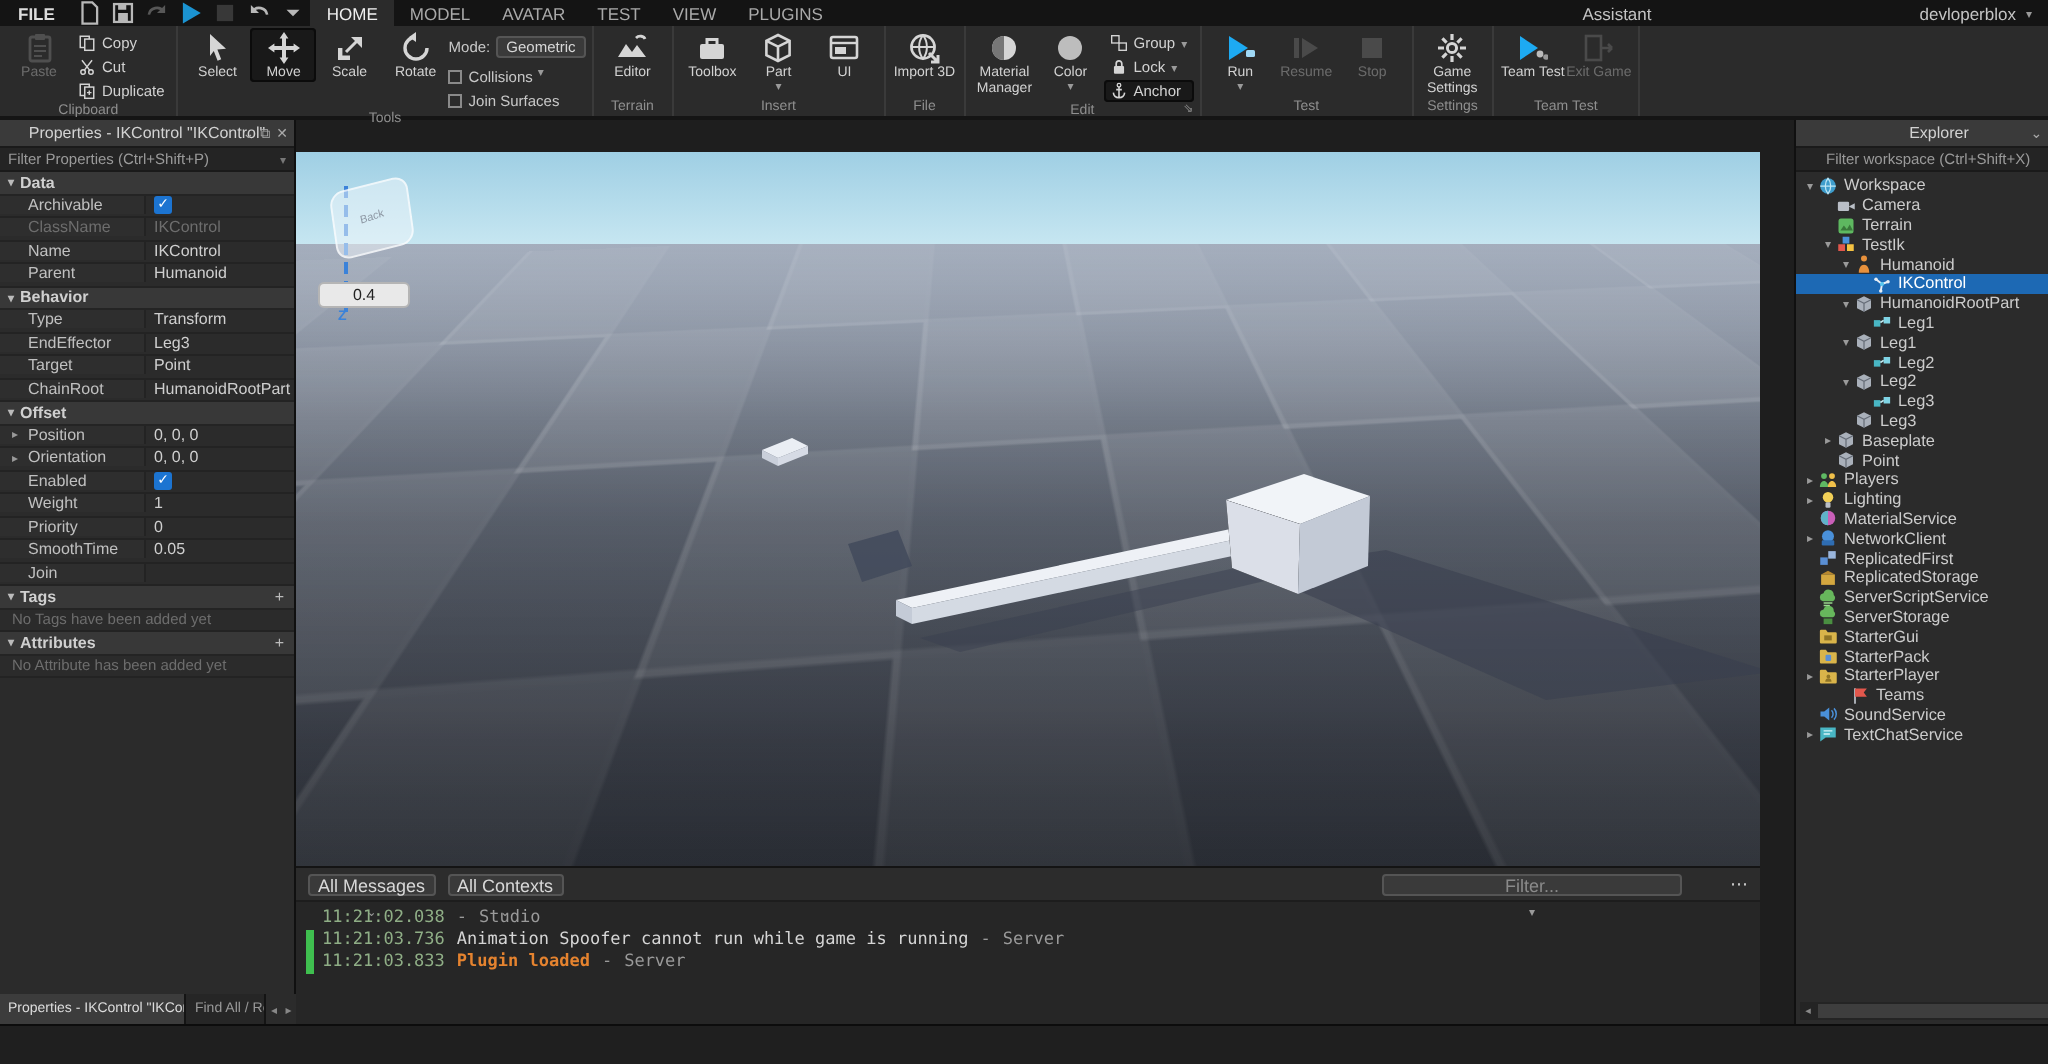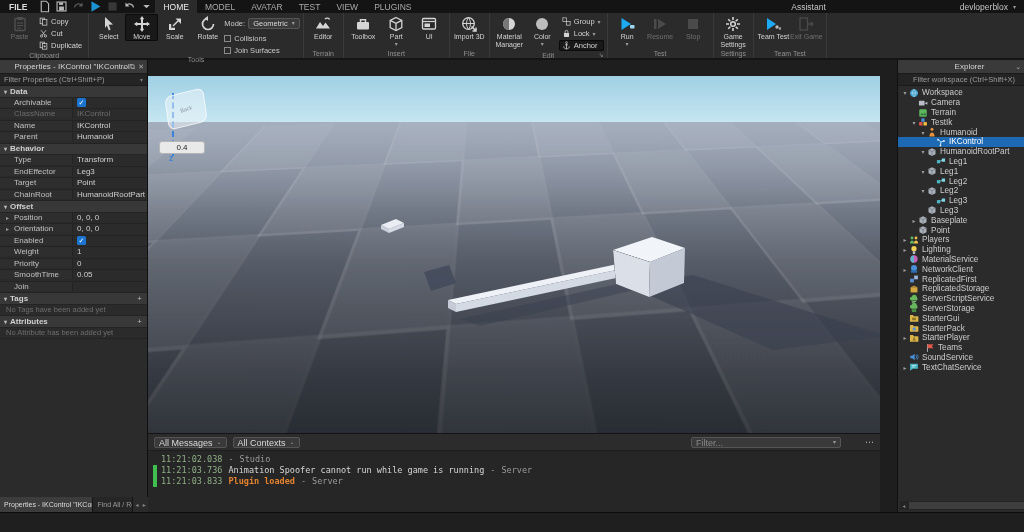--- a/index.html
+++ b/index.html
@@ -28,21 +28,21 @@
   .rbtn { display:flex; flex-direction:column; align-items:center; width:33px; font-size:7px; color:#d2d2d2; text-align:center; line-height:1.1; padding-top:2px; border-radius:2px; }
   .rbtn .ric { width:16px; height:16px; margin-bottom:1px; }
   .rbtn.disabled { opacity:.38; }
   .rbtn.active { background:#191919; box-shadow:inset 0 0 0 1px #0b0b0b; }
   .smallcol { display:flex; flex-direction:column; justify-content:flex-start; padding-top:2px; gap:1px; }
   .sbtn { display:flex; align-items:center; gap:3px; font-size:7.5px; color:#d2d2d2; padding:1px 3px; border-radius:2px; }
   .sbtn .ric { width:9px; height:9px; }
   .sbtn.active { background:#191919; box-shadow:inset 0 0 0 1px #0b0b0b; }
   .caret { font-size:6px; color:#9a9a9a; }
   .modebox { display:flex; align-items:center; gap:3px; font-size:7.5px; margin:2px 0 2px; }
-  .dropbox { background:#3a3a3a; border:1px solid #555; border-radius:2px; padding:0 4px; height:11px; display:flex; align-items:flex-start; gap:4px; color:#d8d8d8; }
+  .dropbox { background:#3a3a3a; border:1px solid #555; border-radius:2px; padding:0 4px; height:11px; display:flex; align-items:center; gap:4px; color:#d8d8d8;flex-direction:column; }
   .chkrow { display:flex; align-items:center; gap:3px; font-size:7.5px; color:#c8c8c8; margin-top:2px; }
   .chk { width:7px; height:7px; border:1px solid #8a8a8a; background:transparent; }
   .launcher { position:absolute; right:0; top:0; font-size:6px; color:#8f8f8f; }
 
   
   .phead { height:13px; background:#3a3a3a; display:flex; align-items:center; font-size:8px; color:#d2d2d2; position:relative; }
   .phead .title { flex:1; text-align:center; }
   .phead .hicons { position:absolute; right:3px; top:0; height:13px; display:flex; align-items:center; gap:3px; font-size:7px; color:#aaa; }
   .pfilter { height:13px; background:#242424; border-top:1px solid #1a1a1a; border-bottom:1px solid #1a1a1a; display:flex; align-items:center; padding:0 4px; font-size:7.5px; color:#9a9a9a; gap:3px; }
   .pfilter .fcaret { margin-left:auto; font-size:6px; color:#777; }

